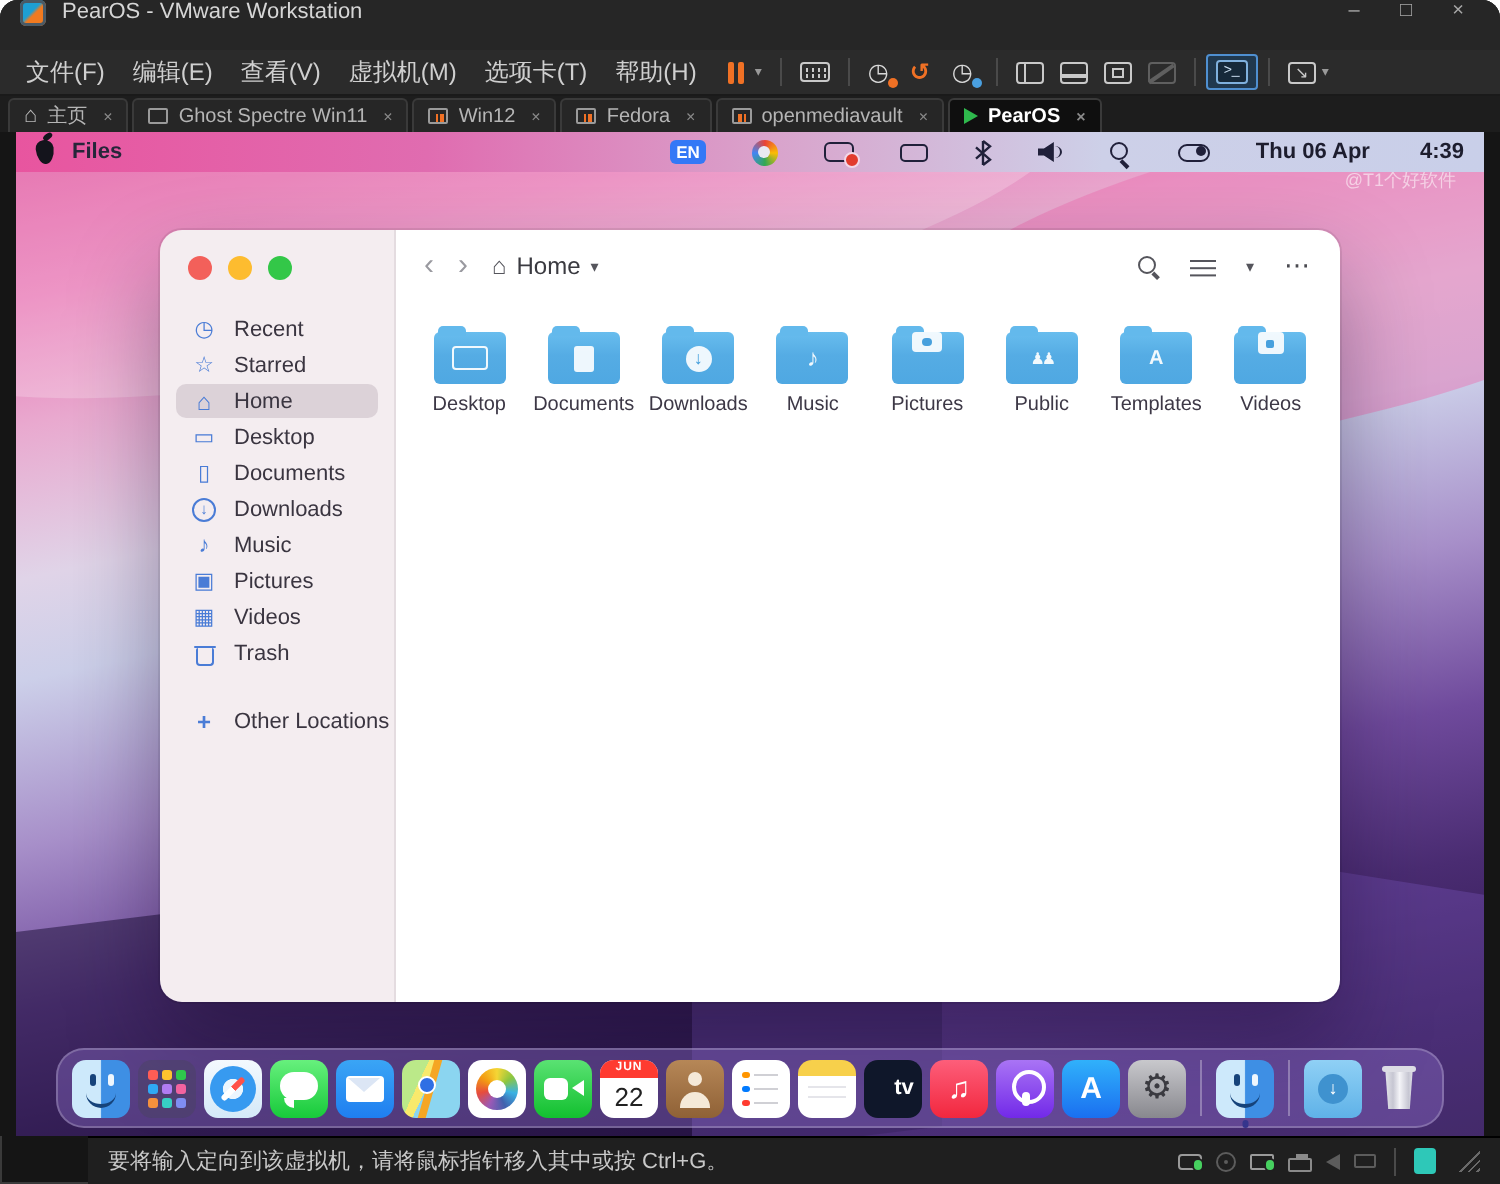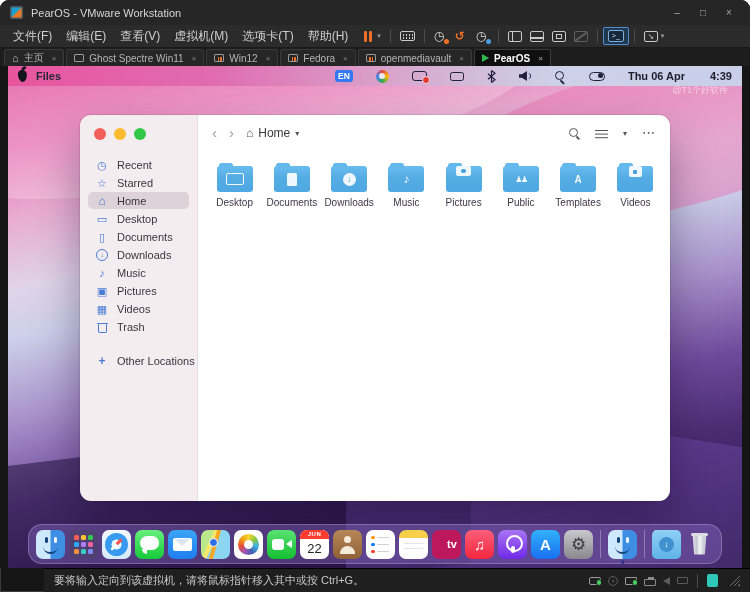--- a/index.html
+++ b/index.html
@@ -9,21 +9,21 @@
     --dock-tint:rgba(140,110,200,.40);
     --status-teal:#2ec8b8;
     --tb-ink:#c9c9c9;
     --mac-ink:#20203a;
   }
   *{box-sizing:border-box;margin:0;padding:0;font-family:"Liberation Sans","DejaVu Sans",sans-serif;}
   html,body{width:750px;height:592px;background:#fff;overflow:hidden;}
   .vmwin{position:absolute;inset:0;border-radius:9px 9px 0 0;overflow:hidden;background:#151515;box-shadow:0 0 0 1px #3a3a3a inset;}
 
   
-  .titlebar{height:25px;background:#262626;display:flex;align-items:center;padding:0 10px;color:#d6d6d6;font-size:11px;}
+  .titlebar{height:25px;background:#262626;display:flex;padding:0 10px;color:#d6d6d6;font-size:11px;}
   .vmlogo{width:13px;height:13px;border-radius:3px;background:linear-gradient(135deg,#1d9fd4 0 45%,#f07a20 55% 100%);box-shadow:0 0 0 1.5px #4a5a66 inset;margin-right:8px;flex:none;}
   .wctrls{margin-left:auto;display:flex;gap:4px;}
   .wc{width:22px;text-align:center;color:#a8a8a8;font-size:10px;cursor:default;}
 
   
   .menubar{height:23px;background:#2b2b2b;display:flex;align-items:center;padding:0 6px;border-bottom:1px solid #1a1a1a;}
   .mi{color:#cfcfcf;font-size:12px;padding:2px 7px;border-radius:2px;}
   .toolbar{display:flex;align-items:center;margin-left:4px;}
   .tsep{width:1px;height:14px;background:#4a4a4a;margin:0 5px;}
   .tbtn{display:flex;align-items:center;gap:3px;padding:2px 4px;border-radius:2px;}
@@ -199,21 +199,21 @@
   .cal-m{background:#ff3b30;color:#fff;font-size:6px;font-weight:bold;text-align:center;line-height:9px;letter-spacing:.5px;}
   .cal-d{font-size:13px;color:#222;text-align:center;line-height:19px;}
   .d-contacts{background:linear-gradient(180deg,#b68757,#8f6136);}
   .d-contacts::before{content:"";position:absolute;top:6px;left:11px;width:7px;height:7px;border-radius:50%;background:#f5e9d8;}
   .d-contacts::after{content:"";position:absolute;bottom:5px;left:7px;width:15px;height:8px;border-radius:8px 8px 0 0;background:#f5e9d8;}
   .d-reminders{background:#fff;}
   .d-reminders::before{content:"";position:absolute;left:5px;top:6px;width:3.5px;height:3.5px;border-radius:50%;background:#ff9500;box-shadow:0 7px 0 #007aff,0 14px 0 #ff3b30;}
   .d-reminders::after{content:"";position:absolute;left:11px;top:7px;width:12px;height:1.5px;background:#d0d0d5;box-shadow:0 7px 0 #d0d0d5,0 14px 0 #d0d0d5;}
   .d-notes{background:linear-gradient(180deg,#f7d04b 0 27%,#fff 27% 100%);}
   .d-notes::after{content:"";position:absolute;left:5px;right:5px;top:13px;height:1.5px;background:#e5e5ea;box-shadow:0 5px 0 #e5e5ea;}
-  .d-tv{background:#be185d;color:#fff;font-weight:bold;font-size:11px;padding-left:11px;}
+  .d-tv{background:#0f172a;color:#fff;font-weight:bold;font-size:11px;padding-left:11px;}
   .d-music{background:linear-gradient(180deg,#fd5e7a,#f2273e);color:#fff;font-size:15px;}
   .d-podcasts{background:linear-gradient(180deg,#a974f5,#7229e8);}
   .d-podcasts::before{content:"";position:absolute;left:8px;top:5px;width:13px;height:13px;border-radius:50%;border:2px solid #fff;}
   .d-podcasts::after{content:"";position:absolute;left:12.5px;top:16px;width:4px;height:7px;border-radius:2px;background:#fff;}
   .d-appstore{background:linear-gradient(180deg,#30b1fb,#1a6ff0);color:#fff;font-size:15px;font-weight:bold;}
   .d-settings{background:linear-gradient(180deg,#c8c8cc,#88888e);color:#3a3a40;font-size:17px;}
   .d-downloads{background:linear-gradient(180deg,#8fd0f5,#5fb2e8);border-radius:5px;}
   .d-downloads::before{content:"";position:absolute;top:-3px;left:2px;width:11px;height:4px;border-radius:2px 2px 0 0;background:#8fd0f5;}
   .d-downloads::after{content:"↓";position:absolute;inset:7px;background:#3f92cf;border-radius:50%;color:#fff;font-size:9px;line-height:15px;text-align:center;font-weight:bold;}
   .d-trash{background:transparent;}

